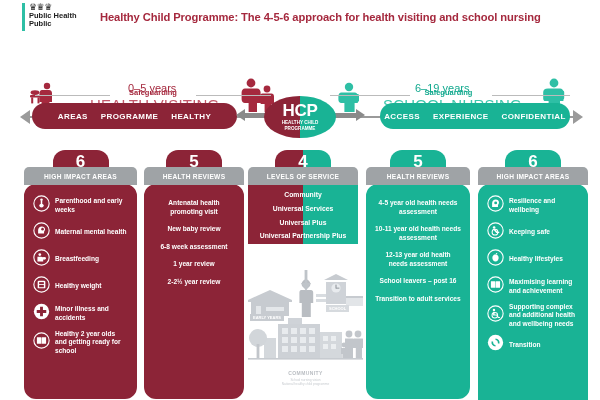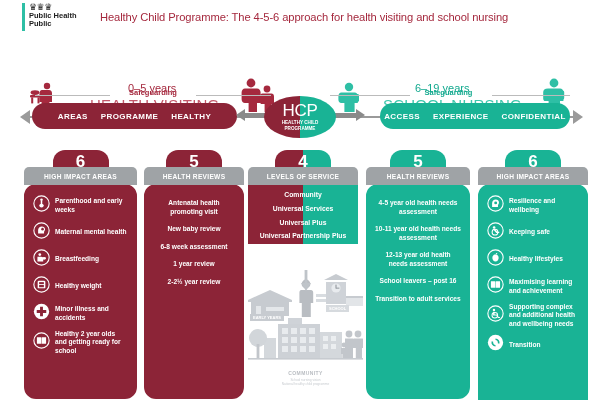--- a/index.html
+++ b/index.html
@@ -16,21 +16,21 @@
   .phe-logo {
     position: absolute; left: 22px; top: 3px;
     display: flex; align-items: flex-start;
   }
   .phe-bar { width: 3px; height: 28px; background: #2EBFA5; margin-right: 4px; }
   .phe-text { line-height: 1.05; }
   .phe-crown { font-size: 9px; color: #222; letter-spacing: -0.5px; }
   .phe-name { font-size: 7.5px; color: #222; font-weight: 700; }
   .main-title {
     position: absolute; left: 100px; top: 11px;
-    font-size: 11.2px; font-weight: normal; color: #A5293E;
+    font-size: 11.2px; font-weight: bold; color: #A5293E;
     letter-spacing: -0.1px;
   }
 
   
   .ageband { position: relative; height: 50px; }
   .age-num { position: absolute; font-size: 11px; font-weight: normal; }
   .age-word { position: absolute; font-size: 15px; letter-spacing: 0.2px; }
   .hv-num { left: 128px; top: 46px; color: #A5293E; }
   .hv-word { left: 90px; top: 60px; color: #C4596B; }
   .sn-num { left: 415px; top: 46px; color: #12A98E; }
@@ -77,21 +77,21 @@
   
   .hcp {
     position: absolute; left: 264px; top: 96px;
     width: 72px; height: 42px; border-radius: 50%;
     overflow: hidden;
   }
   .hcp-l { position: absolute; left: 0; top: 0; width: 50%; height: 100%; background: #8C2437; }
   .hcp-r { position: absolute; right: 0; top: 0; width: 50%; height: 100%; background: #19B395; }
   .hcp-txt { position: absolute; inset: 0; display: flex; flex-direction: column;
              align-items: center; justify-content: center; color: #fff; }
-  .hcp-big { font-size: 17px; font-weight: normal; line-height: 1; letter-spacing: -0.3px; }
+  .hcp-big { font-size: 17px; font-weight: bold; line-height: 1; letter-spacing: -0.3px; }
   .hcp-sub { font-size: 4.6px; font-weight: bold; line-height: 1.25; text-align: center; margin-top: 1px; }
 
   .connector { position: absolute; top: 113px; height: 5px; background: #8A8A8A; }
   .conn-left  { left: 244px; width: 22px; }
   .conn-right { left: 334px; width: 22px; }
   .conn-tip { position: absolute; top: 109px; width: 0; height: 0; }
   .ct-l { left: 236px; border-top: 6px solid transparent; border-bottom: 6px solid transparent; border-right: 9px solid #8A8A8A; }
   .ct-r { left: 356px; border-top: 6px solid transparent; border-bottom: 6px solid transparent; border-left: 9px solid #8A8A8A; }
 
   

